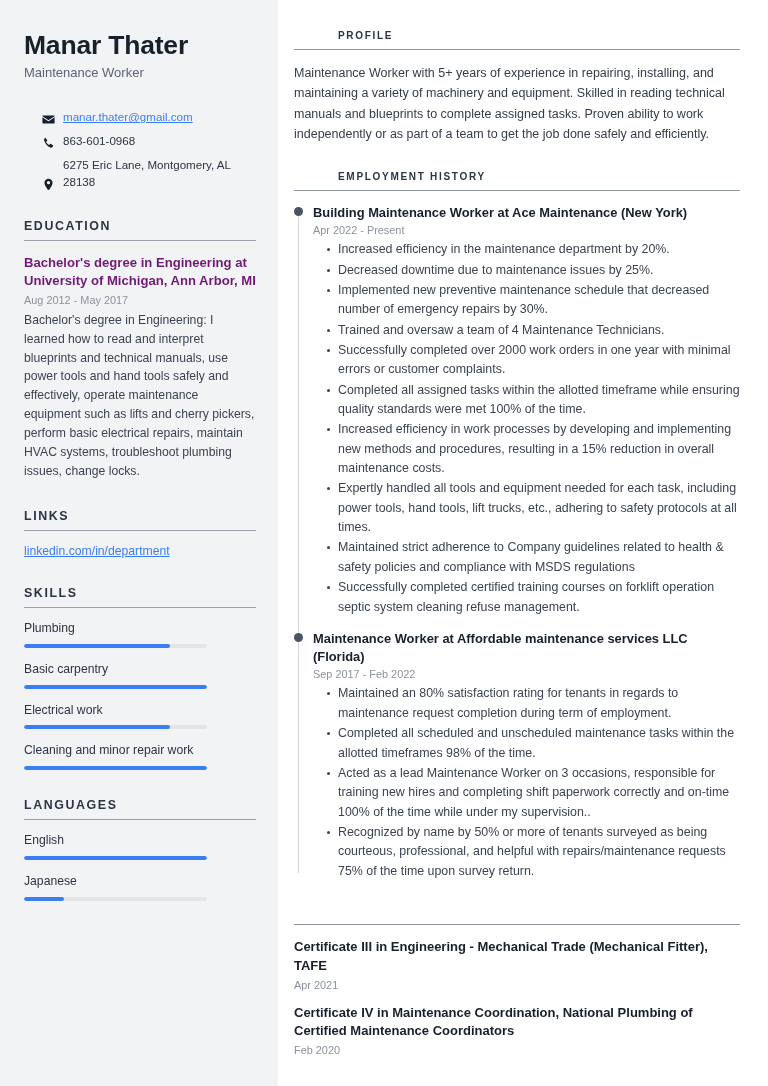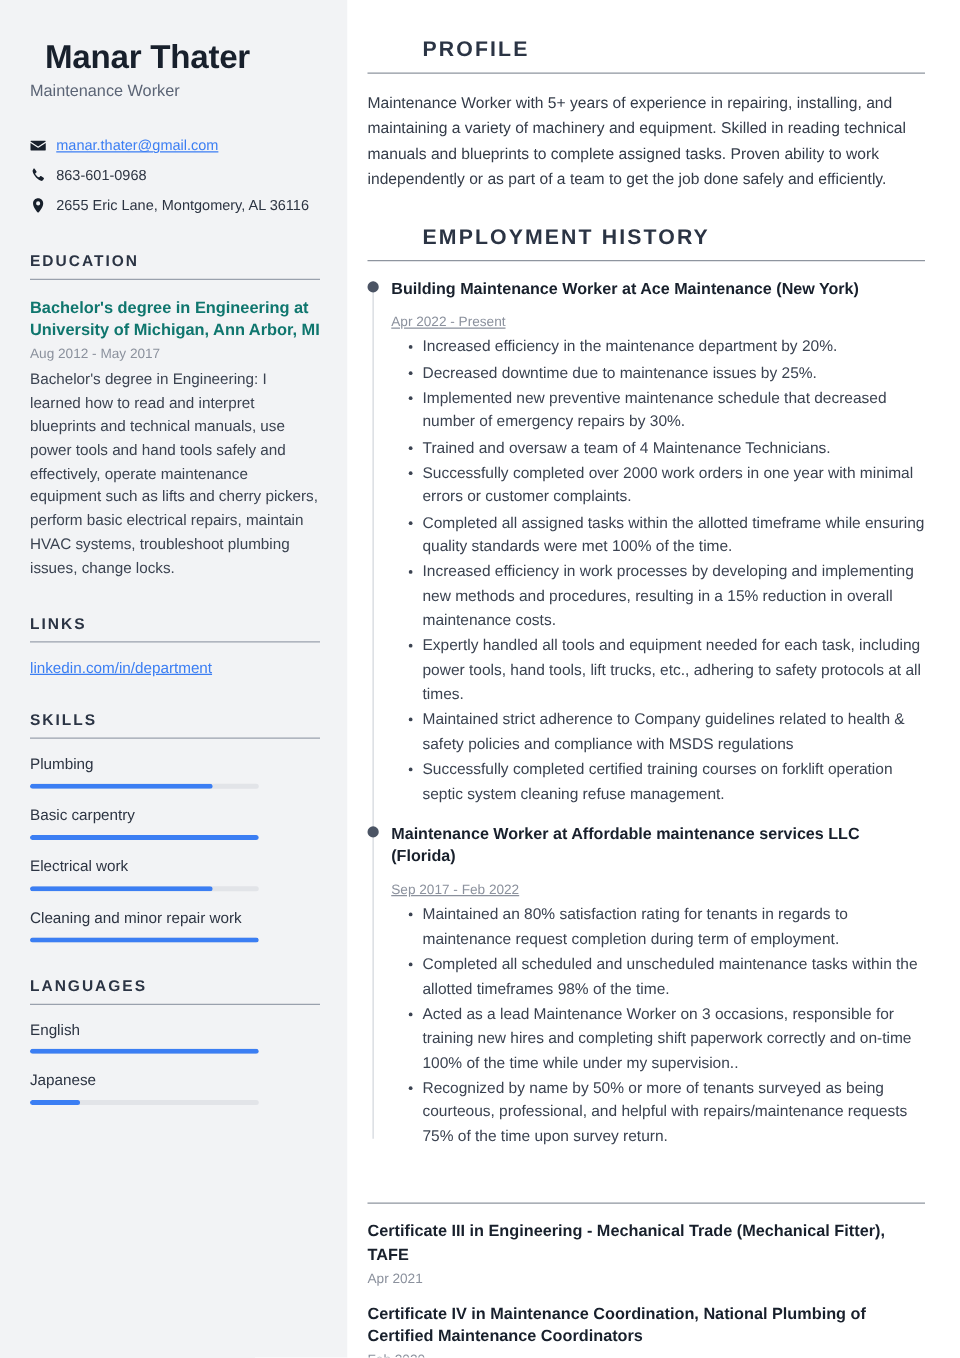--- a/index.html
+++ b/index.html
@@ -28,42 +28,42 @@
     background: #f2f3f5;
     padding: 30px 22px 40px 24px;
   }
 
   .name {
     font-size: 26.5px;
     font-weight: bold;
     color: #18202c;
     letter-spacing: -0.2px;
     line-height: 1.15;
-    margin-left: 12px;
   }
 
   .job-title {
     font-size: 13px;
     color: #5b6475;
     margin-top: 5px;
     line-height: 1.3;
   }
 
   .contact-list {
     margin-top: 27px;
     list-style: none;
   }
 
   .contact-row {
     display: flex;
-    align-items: flex-start;
+    align-items: flex-end;
     margin-bottom: 7px;
     font-size: 11.6px;
     color: #2c3442;
     line-height: 1.45;
+    margin-left: 18px;
   }
 
   .contact-icon {
     flex: 0 0 21px;
     width: 21px;
     padding-top: 1px;
     color: #18202c;
     display: inline-flex;
     align-items: flex-start;
   }
@@ -96,21 +96,21 @@
   .sidebar .rule {
     height: 1px;
     background: #9aa1ad;
     margin-top: 7px;
     margin-bottom: 13px;
   }
 
   .edu-title {
     font-size: 13.1px;
     font-weight: bold;
-    color: #0f766e;
+    color: #701a75;
     line-height: 1.42;
   }
   .edu-date {
     font-size: 10.9px;
     color: #8b919d;
     margin-top: 3px;
   }
   .edu-desc {
     font-size: 12.2px;
     color: #3b4351;
@@ -144,21 +144,21 @@
   }
 
   
   .main {
     flex: 1;
     padding: 30px 28px 40px 16px;
     background: #ffffff;
   }
 
   .main .sec { margin-bottom: 5px; }
-  .main .sec-head { font-size: 17px; letter-spacing: 1.7px; padding-left: 44px; }
+  .main .sec-head { font-size: 10px; letter-spacing: 1.7px; padding-left: 44px; }
   .main .rule {
     height: 1px;
     background: #8e959f;
     margin-top: 8px;
     margin-bottom: 13px;
   }
 
   .profile-text {
     font-size: 12.5px;
     color: #343c49;
@@ -195,22 +195,21 @@
   }
   .job-head {
     font-size: 12.9px;
     font-weight: bold;
     color: #18202c;
     line-height: 1.42;
   }
   .job-date {
     font-size: 10.9px;
     color: #8b919d;
-    margin-top: 12px;
-    text-decoration: underline;
+    margin-top: 2px;
   }
   .job-bullets {
     margin-top: 4px;
     padding-left: 25px;
     list-style: none;
   }
   .job-bullets li {
     position: relative;
     font-size: 12.4px;
     color: #3b4351;
@@ -267,21 +266,21 @@
             </svg>
           </span>
           <span class="contact-text">863-601-0968</span>
         </li>
         <li class="contact-row">
           <span class="contact-icon">
             <svg width="13" height="13" viewBox="0 0 16 16" fill="currentColor">
               <path d="M8 .8C5.2.8 3 3 3 5.8c0 3.6 4.3 8.6 4.5 8.8.3.3.7.3 1 0 .2-.2 4.5-5.2 4.5-8.8C13 3 10.8.8 8 .8zm0 7a2 2 0 1 1 0-4 2 2 0 0 1 0 4z"></path>
             </svg>
           </span>
-          <span class="contact-text">2655 Eric Lane, Montgomery, AL 36116</span>
+          <span class="contact-text">6275 Eric Lane, Montgomery, AL 28138</span>
         </li>
       </ul>
 
     <section class="sec">
       <div class="sec-head">EDUCATION</div>
       <div class="rule"></div>
       <div id="education-list">
           <div>
             <div class="edu-title">Bachelor's degree in Engineering at University of Michigan, Ann Arbor, MI</div>
             <div class="edu-date">Aug 2012 - May 2017</div>

